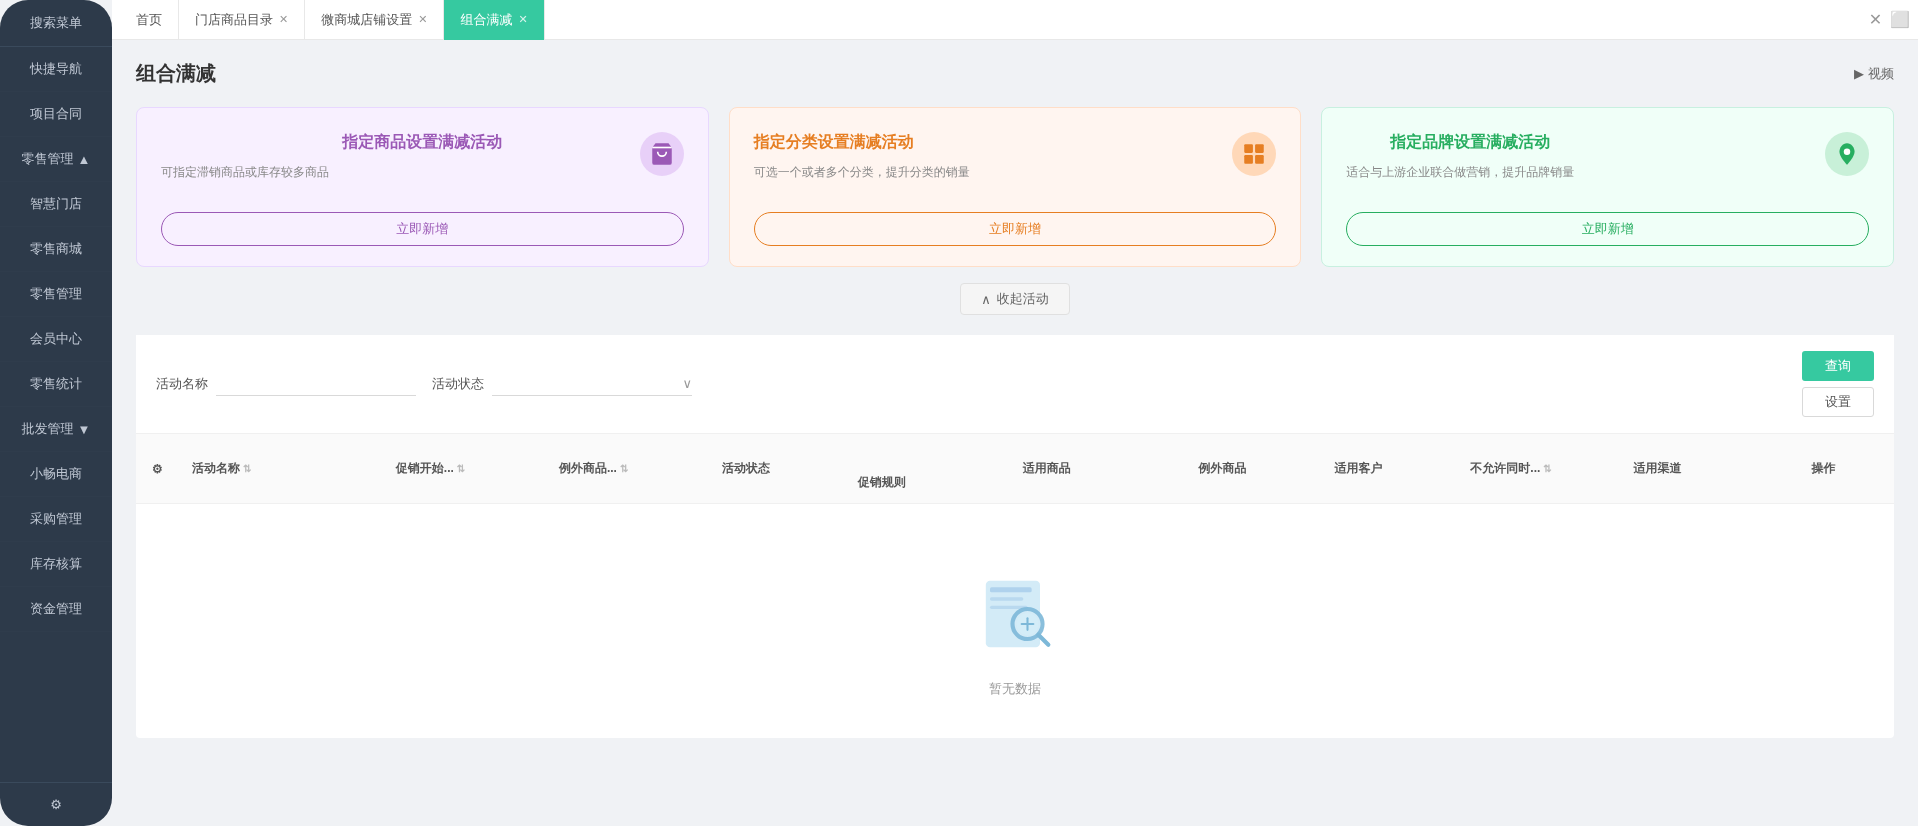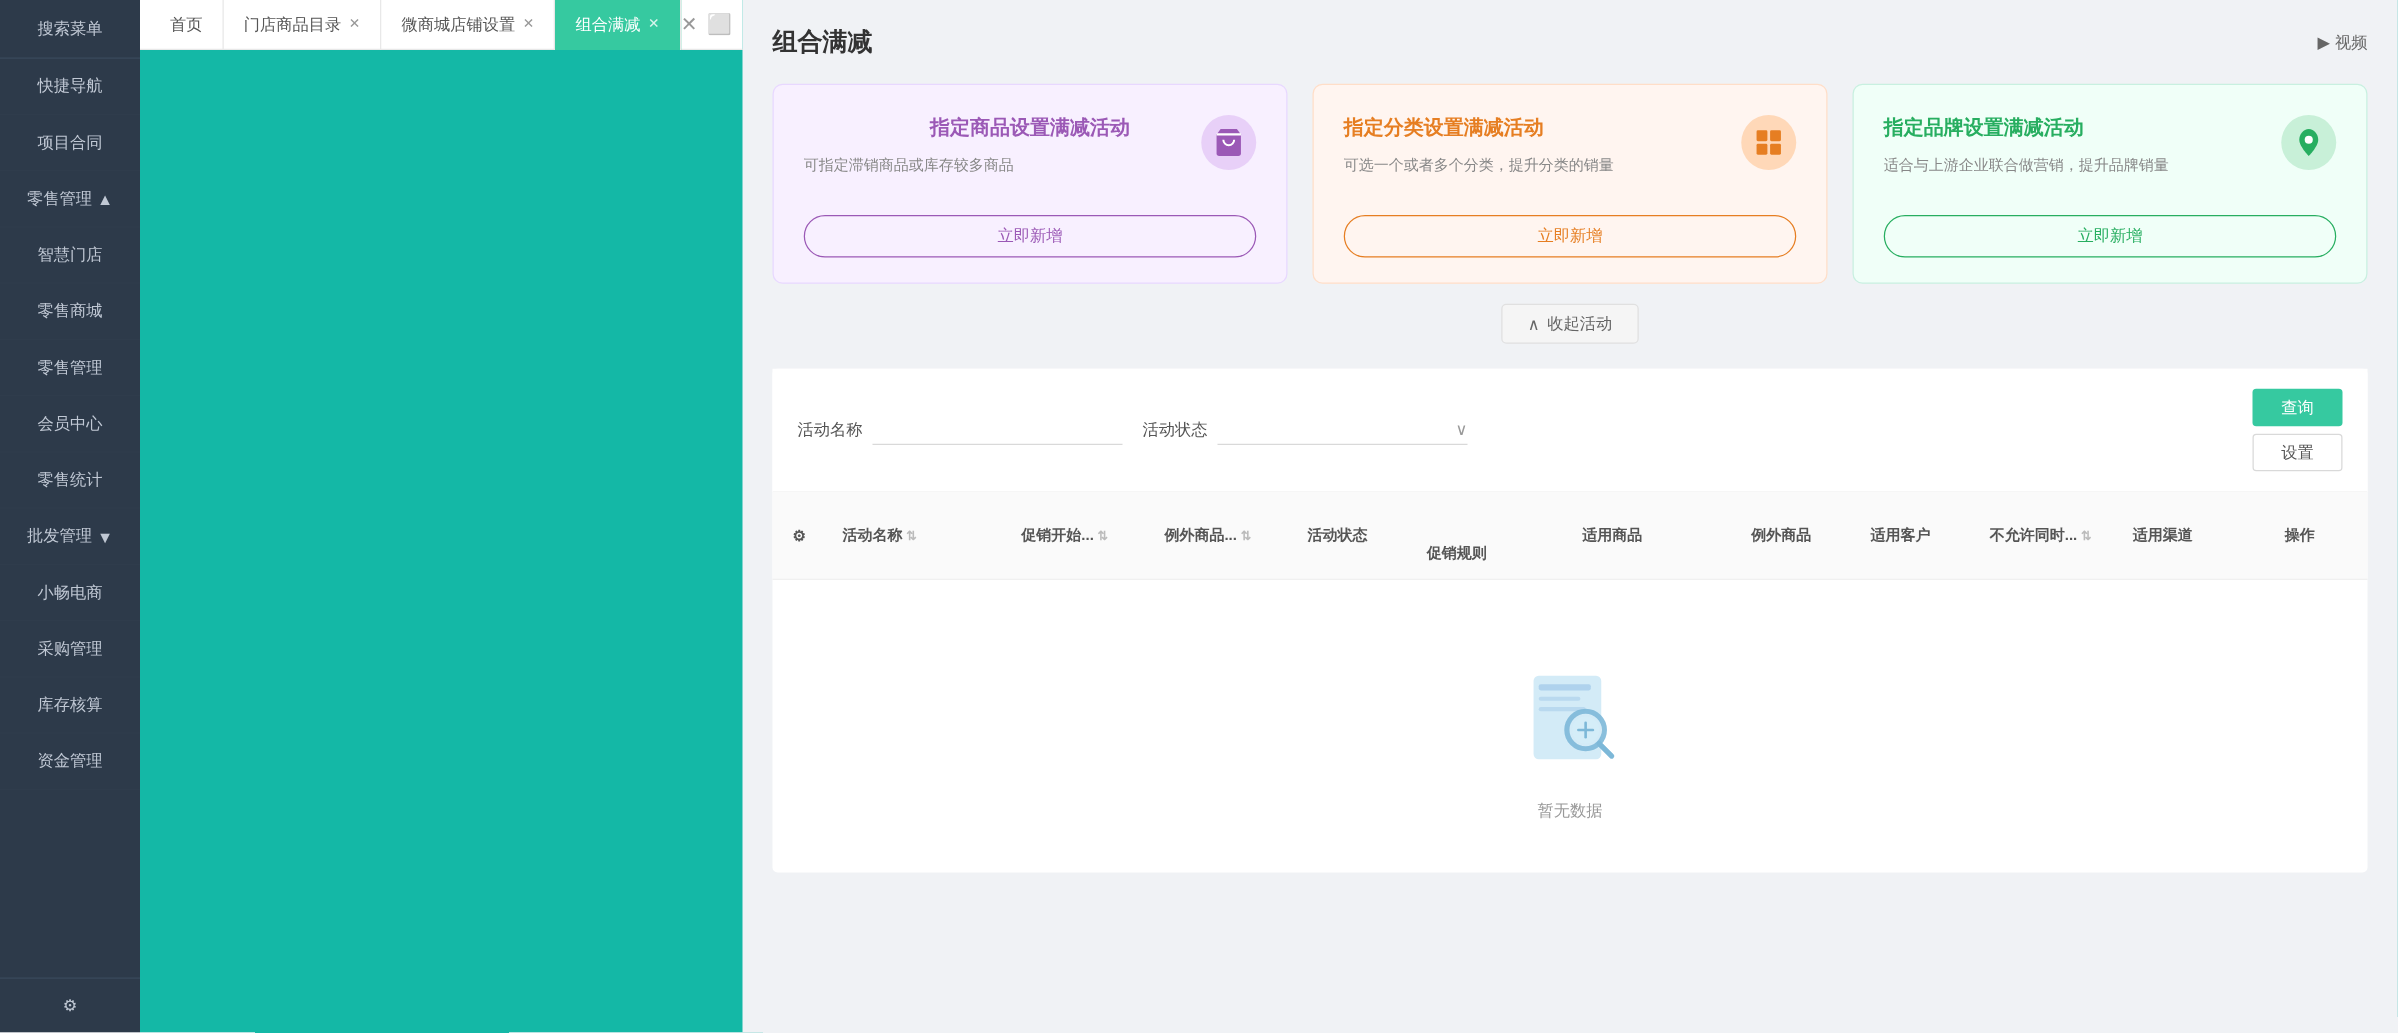--- a/index.html
+++ b/index.html
@@ -7,20 +7,21 @@
 
     
     .sidebar {
       width: 112px;
       background: #2d3a4a;
       color: #c0c8d4;
       display: flex;
       flex-direction: column;
       flex-shrink: 0;
       height: 100%;
+      border-radius: 28px;
     }
     .sidebar-search {
       padding: 14px 10px;
       font-size: 13px;
       color: #c0c8d4;
       cursor: pointer;
       border-bottom: 1px solid #3a4a5c;
       text-align: center;
     }
     .sidebar-item {
@@ -38,21 +39,22 @@
       text-align: center;
       border-top: 1px solid #3a4a5c;
       cursor: pointer;
       color: #c0c8d4;
     }
 
     
     .main {
       flex: 1;
       display: flex;
-      background: #14b8a6;
+      flex-direction: column;
+      background: #d946ef;
       min-width: 0;
     }
 
     
     .tab-bar {
       display: flex;
       align-items: center;
       background: #fff;
       border-bottom: 1px solid #e8e8e8;
       height: 40px;
@@ -139,21 +141,21 @@
     .card-purple { background: #f8f0ff; border: 1px solid #e8d8ff; }
     .card-orange { background: #fff5f0; border: 1px solid #ffdec8; }
     .card-green { background: #f0fff8; border: 1px solid #c8f0e0; }
 
     .card-title {
       font-size: 16px;
       font-weight: 600;
     }
     .card-purple .card-title { color: #9b59b6; text-align: center; }
     .card-orange .card-title { color: #e67e22; }
-    .card-green .card-title { color: #27ae60; }
+    .card-green .card-title { color: #27ae60; margin-left: 44px; }
 
     .card-desc {
       font-size: 12px;
       color: #888;
       line-height: 1.6;
     }
 
     .card-icon {
       position: absolute;
       right: 24px;

